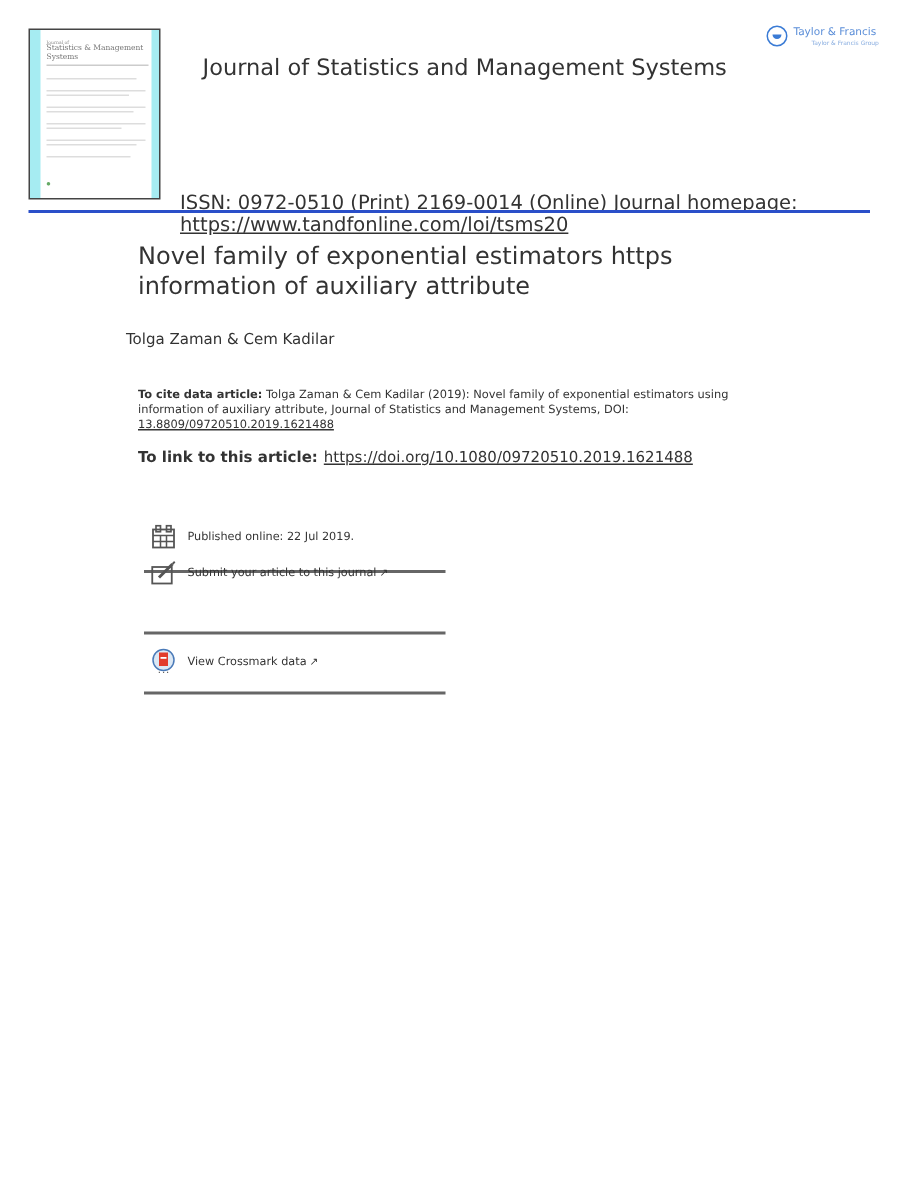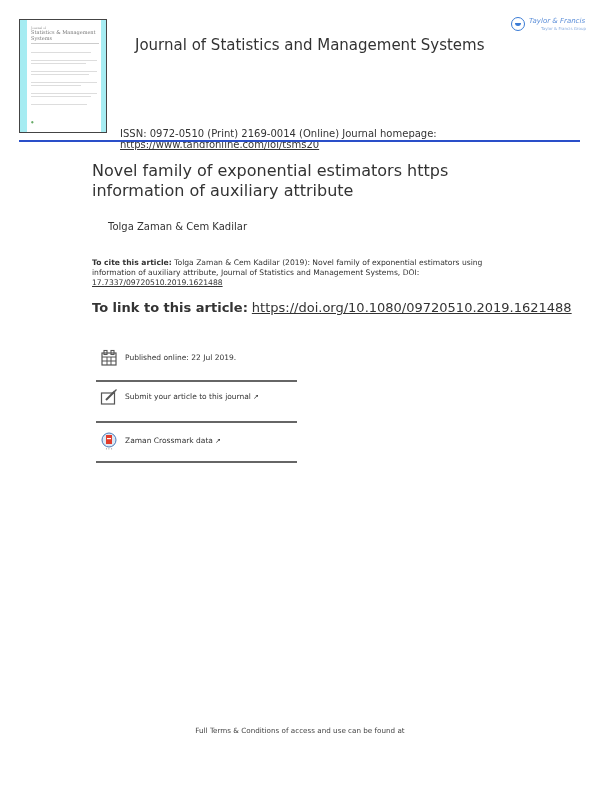--- a/index.html
+++ b/index.html
@@ -11,34 +11,34 @@
   .cover .ct-small { position: absolute; left: 11px; top: 6px; font-family: "DejaVu Serif", serif; font-size: 3px; color: #888; }
   .cover .ct-title { position: absolute; left: 11px; top: 10px; width: 70px; font-family: "DejaVu Serif", serif; font-size: 5px; line-height: 5.5px; color: #777; }
   .cover .ct-bar { position: absolute; left: 11px; top: 23px; width: 68px; height: 1px; background: #ccc; }
   .cover .ct-line { position: absolute; left: 11px; height: 1px; background: #ddd; }
   .cover .ct-foot { position: absolute; left: 11px; bottom: 8px; font-size: 3px; color: #6a6; }
 
   .journal-title { position: absolute; left: 135px; top: 36px; font-size: 15px; color: #333; letter-spacing: 0px; }
   .tf-logo { position: absolute; left: 511px; top: 17px; width: 80px; height: 20px; }
   .tf-logo .circle { position: absolute; left: 0; top: 0; width: 14px; height: 14px; border: 1.5px solid #3a7bd5; border-radius: 50%; box-sizing: border-box; }
   .tf-logo .circle::after { content: ""; position: absolute; left: 3px; top: 5px; width: 6px; height: 3px; background: #3a7bd5; border-radius: 0 0 4px 4px; }
-  .tf-logo .name { position: absolute; left: 18px; top: 0; font-size: 7px; color: #5b8ed8; font-style: italic; }
+  .tf-logo .name { position: absolute; left: 18px; top: 0; font-size: 7px; color: #5b8ed8; }
   .tf-logo .sub { position: absolute; left: 30px; top: 9px; font-size: 4px; color: #8aaee0; }
 
-  .issn { position: absolute; left: 120px; top: 128px; font-size: 10px; color: #333; }
+  .issn { position: absolute; left: 120px; top: 128px; font-size: 13px; color: #333; }
   .issn a { color: #333; text-decoration: underline; }
   .rule-blue { position: absolute; left: 19px; top: 140px; width: 561px; height: 2px; background: #2a4fc9; }
 
   .paper-title { position: absolute; left: 92px; top: 161px; width: 400px; font-size: 16px; line-height: 20px; color: #333; }
-  .authors { position: absolute; left: 108px; top: 221px; font-size: 10px; color: #333; }
+  .authors { position: absolute; left: 84px; top: 221px; font-size: 10px; color: #333; }
 
   .cite { position: absolute; left: 92px; top: 258px; width: 420px; font-size: 7.6px; line-height: 10px; color: #333; }
   .cite b { font-weight: bold; }
   .cite .doi { text-decoration: underline; }
-  .linkline { position: absolute; left: 92px; top: 300px; font-size: 13px; color: #333; }
+  .linkline { position: absolute; left: 92px; top: 300px; font-size: 10px; color: #333; }
   .linkline b { font-weight: bold; }
   .linkline span.u { text-decoration: underline; margin-left: 4px; }
 
   .box-row { position: absolute; left: 96px; width: 201px; height: 38px; }
   .box-row .icon { position: absolute; left: 4px; top: 9px; width: 18px; height: 18px; }
   .box-row .label { position: absolute; left: 29px; top: 13px; font-size: 7.5px; color: #333; white-space: nowrap; text-align: right; }
   .box-row .ext { font-size: 7px; margin-left: 2px; }
   .hr { position: absolute; left: 96px; width: 201px; height: 2px; background: #666; }
 
   .footer { position: absolute; left: 0; top: 725px; width: 600px; text-align: center; font-size: 7.2px; line-height: 11px; color: #444; }
@@ -75,57 +75,56 @@
 
 <div class="issn">
   <span>ISSN: 0972-0510 (Print) 2169-0014 (Online) Journal homepage: </span><a>https://www.tandfonline.com/loi/tsms20</a>
 </div>
 <div class="rule-blue"></div>
 
 <div class="paper-title">Novel family of exponential estimators https information of auxiliary attribute</div>
 <div class="authors">Tolga Zaman &amp; Cem Kadilar</div>
 
 <div class="cite">
-  <b>To cite this article:</b><span> Tolga Zaman &amp; Cem Kadilar (2019): Novel family of exponential estimators using information of auxiliary attribute, Journal of Statistics and Management Systems, DOI: </span><span class="doi">17.7337/09720510.2019.1621488</span>
+  <b>To cite data article:</b><span> Tolga Zaman &amp; Cem Kadilar (2019): Novel family of exponential estimators using information of auxiliary attribute, Journal of Statistics and Management Systems, DOI: </span><span class="doi">13.8809/09720510.2019.1621488</span>
 </div>
 
 <div class="linkline">
   <b>To link to this article:</b><span class="u">https://doi.org/10.1080/09720510.2019.1621488</span>
 </div>
 
 <div class="box-row" style="top:340px">
   <svg class="icon" viewBox="0 0 18 18">
     <rect x="2" y="4" width="14" height="12" fill="none" stroke="#555" stroke-width="1.2"></rect>
     <rect x="4" y="1.5" width="3" height="4" fill="none" stroke="#555" stroke-width="1.1"></rect>
     <rect x="11" y="1.5" width="3" height="4" fill="none" stroke="#555" stroke-width="1.1"></rect>
     <line x1="2" y1="8" x2="16" y2="8" stroke="#555" stroke-width="1"></line>
     <line x1="2" y1="12" x2="16" y2="12" stroke="#555" stroke-width="1"></line>
     <line x1="7" y1="8" x2="7" y2="16" stroke="#555" stroke-width="1"></line>
     <line x1="11" y1="8" x2="11" y2="16" stroke="#555" stroke-width="1"></line>
   </svg>
   <span class="label">Published online: 22 Jul 2019.</span>
 </div>
 <div class="hr" style="top:380px"></div>
 
-<div class="box-row" style="top:379px">
+<div class="box-row" style="top:364px">
   <svg class="icon" viewBox="0 0 18 18">
     <rect x="1.5" y="5" width="13" height="11" fill="none" stroke="#555" stroke-width="1.2"></rect>
     <line x1="6" y1="12" x2="15" y2="3" stroke="#555" stroke-width="2"></line>
     <line x1="15" y1="3" x2="16.5" y2="1.5" stroke="#555" stroke-width="1.2"></line>
   </svg>
   <span class="label"><span>Submit your article to this journal</span><span class="ext">↗</span></span>
 </div>
 <div class="hr" style="top:421px"></div>
 
 <div class="box-row" style="top:423px">
   <svg class="icon" viewBox="0 0 18 18">
     <circle cx="9" cy="8" r="7" fill="#dce8f4" stroke="#4a7ab8" stroke-width="1"></circle>
     <rect x="6" y="3" width="6" height="9" fill="#e23b2b"></rect>
     <rect x="7" y="6" width="4" height="1.2" fill="#fff"></rect>
     <text x="9" y="17.5" font-size="3" text-anchor="middle" fill="#555">• • •</text>
   </svg>
-  <span class="label"><span>Zaman Crossmark data</span><span class="ext">↗</span></span>
+  <span class="label"><span>View Crossmark data</span><span class="ext">↗</span></span>
 </div>
 <div class="hr" style="top:461px"></div>
 
 <div class="footer">
-  <div>Full Terms &amp; Conditions of access and use can be found at</div>
 </div>
 
 </body></html>

